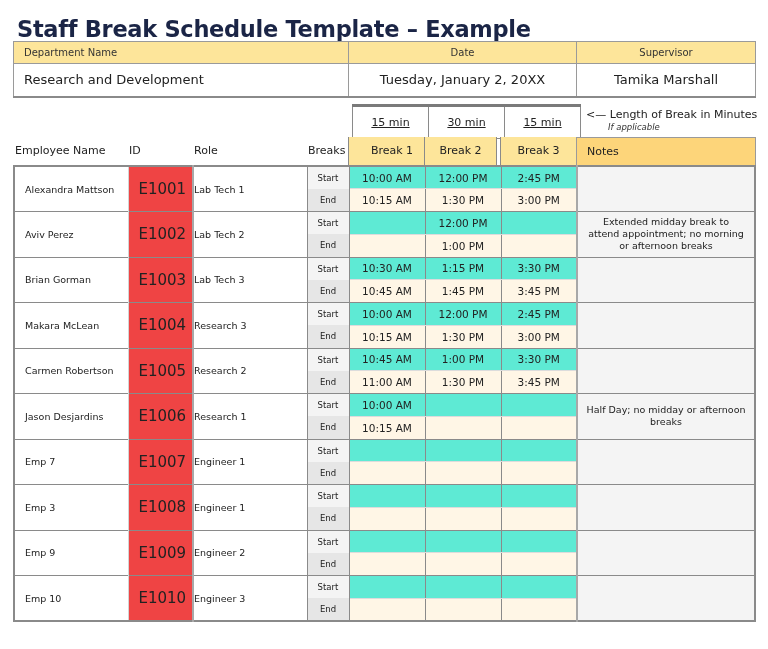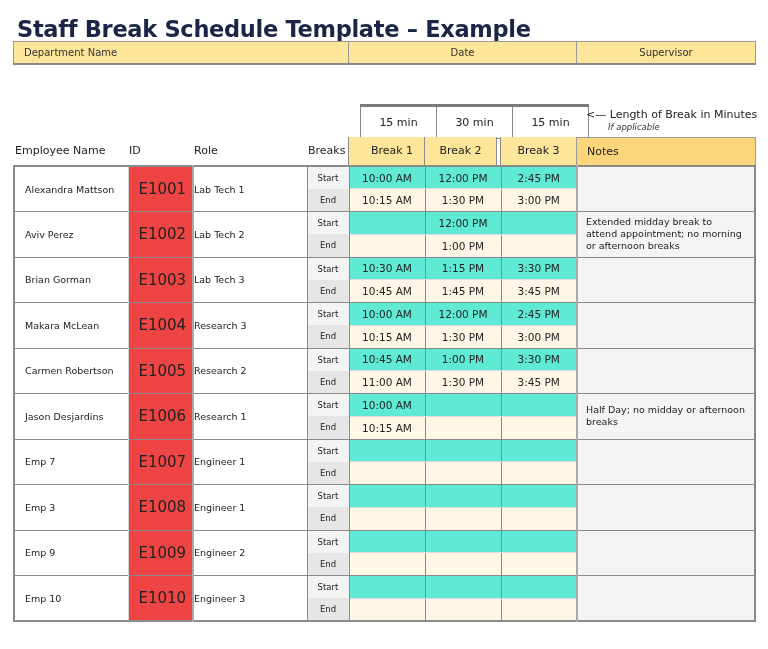--- a/index.html
+++ b/index.html
@@ -19,22 +19,22 @@
     border-collapse: collapse; table-layout: fixed;
   }
   .info td { border: 1px solid #9a9a9a; text-align: center; overflow: hidden; white-space: nowrap; }
   .info tr.lbl td { background: #fde59a; height: 22px; font-size: 10px; color: #333; }
   .info tr.val td { background: #fff; height: 33px; font-size: 13px; color: #222; }
   .info td.left { text-align: left; padding-left: 10px; }
   .info { border-bottom: 2px solid #8a8a8a; }
 
   
   .len {
-    position: absolute; left: 360px; top: 104px; width: 228px;
-    border-collapse: collapse; table-layout: fixed;
+    position: absolute; left: 352px; top: 104px; width: 228px;
+    border-collapse: collapse; table-layout: fixed; text-decoration: underline;
   }
   .len td { border: 1px solid #8a8a8a; height: 33px; font-size: 11px; text-align: center; background: #fff; }
   .len tr td { border-top: 3px solid #7a7a7a; }
   .len-note {
     position: absolute; left: 586px; top: 108px; font-size: 11px; color: #222; white-space: nowrap;
   }
   .len-note .sub { display: block; font-size: 8.5px; font-style: italic; margin-left: 22px; margin-top: 1px; color: #333; }
 
   
   .hdr { position: absolute; top: 137px; height: 28px; font-size: 11px; line-height: 28px; color: #222; white-space: nowrap; }
@@ -57,21 +57,21 @@
   .grid td.name { padding-left: 10px; border-right: 1px solid #d4d4d4; background: #fff; font-size: 9.5px; margin-left: 48px; }
   .grid td.id { padding-left: 10px; border-right: 2px solid #a8a8a8; background: #ef4444; font-size: 15px; }
   .grid td.role { border-right: 1px solid #8a8a8a; background: #fff; font-size: 9.5px; }
   .grid td.se { text-align: center; font-size: 8.5px; border-right: 1px solid #8a8a8a; }
   .grid td.se.start { background: #f4f4f4; }
   .grid td.se.end { background: #e6e6e6; }
   .grid td.t { text-align: center; font-size: 10.5px; border-right: 1px solid #8a8a8a; }
   .grid td.t.start { background: #5eead4; border-bottom: 1px solid #dcdcdc; }
   .grid td.t.end { background: #fff6e6; }
   .grid td.t.b3 { border-right: 2px solid #a8a8a8; margin-left: 44px; }
-  .grid td.notes { background: #f4f4f4; font-size: 9.5px; padding: 0 8px; white-space: normal; line-height: 12px; vertical-align: middle; }
+  .grid td.notes { background: #f4f4f4; font-size: 9.5px; padding: 0 8px; white-space: normal; line-height: 12px; vertical-align: middle; text-align: center; }
   .grid tr.first td { border-top: 1px solid #8a8a8a; }
   .grid tr.first td.name, .grid tr.first td.id, .grid tr.first td.role { border-top: 1.5px solid #8a8a8a; }
   .grid tr.first:first-child td { border-top: none; }
 </style>
 </head>
 <body>
 
 <div class="title">Staff Break Schedule Template – Example</div>
 
 <table class="info">
@@ -79,20 +79,25 @@
       <col style="width:335px">
       <col style="width:228px">
       <col style="width:179px">
     </colgroup>
   <tbody>
       <tr class="lbl">
     <td class="left">Department Name</td>
     <td>Date</td>
     <td>Supervisor</td>
   </tr>
+  <tr class="val">
+    <td class="left">Research and Development</td>
+    <td>Tuesday, January 2, 20XX</td>
+    <td>Tamika Marshall</td>
+  </tr>
 </tbody>
   </table>
 
 <table class="len">
   <colgroup>
       <col style="width:76px">
       <col style="width:76px">
       <col style="width:76px">
     </colgroup>
   <tbody>

